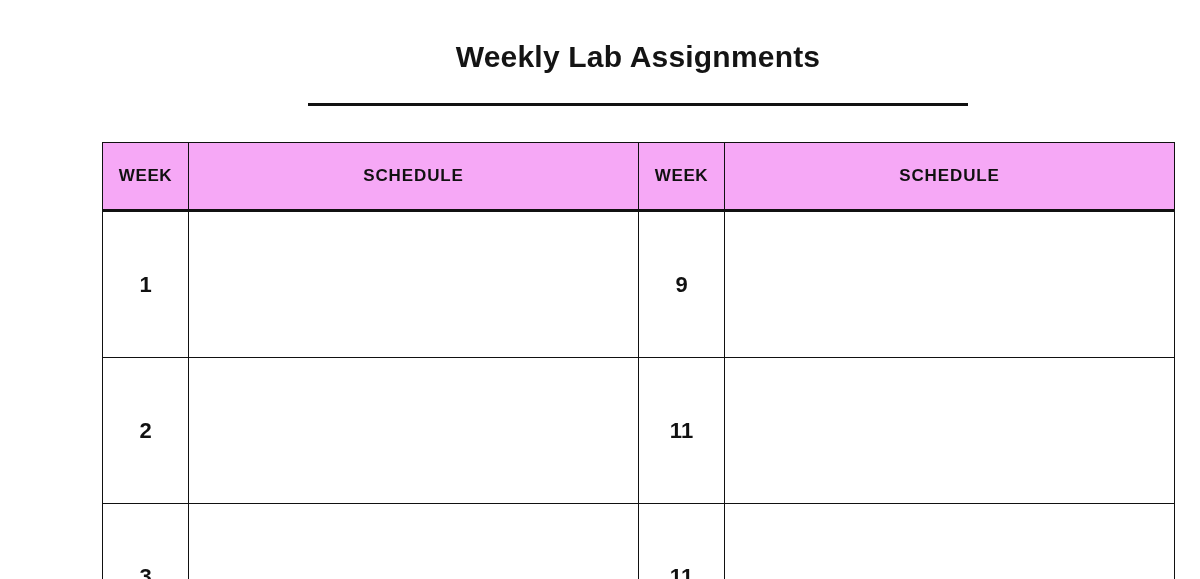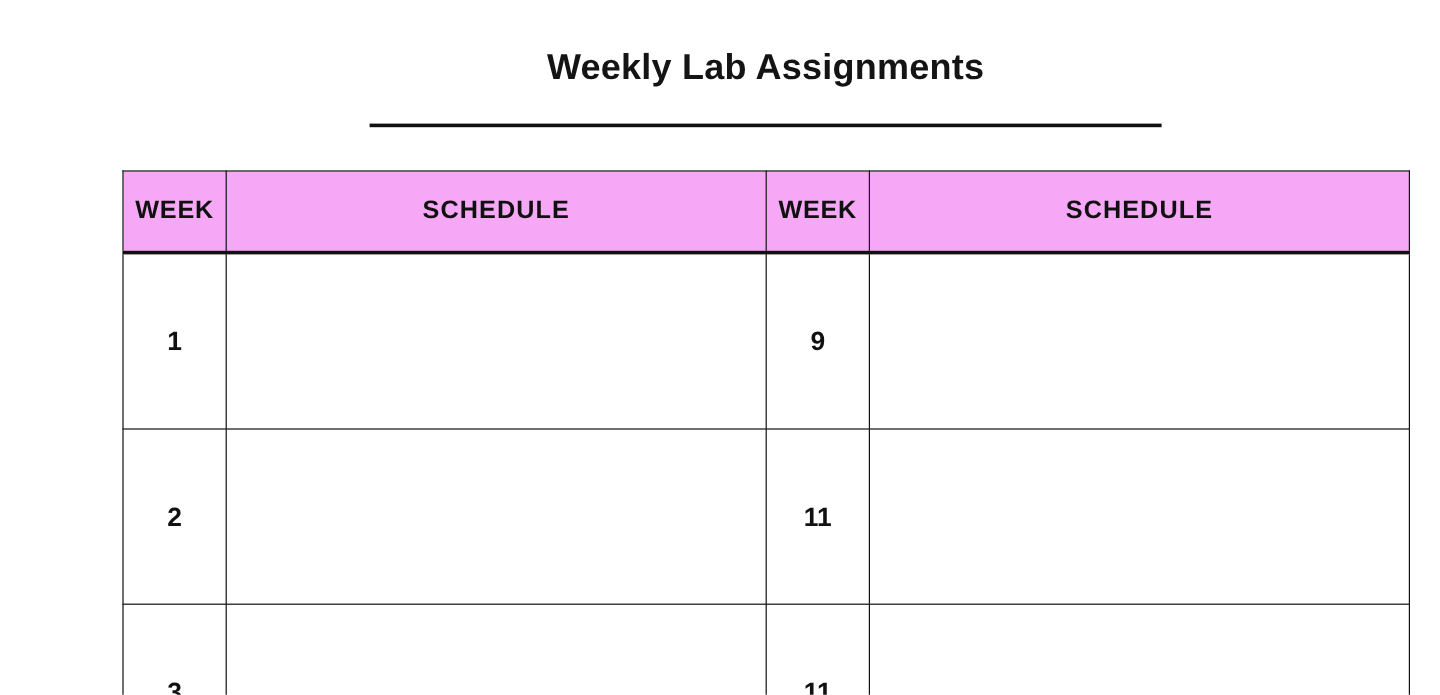--- a/index.html
+++ b/index.html
@@ -51,21 +51,21 @@
     border: 1.5px solid #111111;
   }
   table.schedule th,
   table.schedule td {
     border: 1.5px solid #111111;
     padding: 0;
   }
   thead th {
     background: #f6a8f6;
     height: 66px;
-    font-size: 21px;
+    font-size: 17px;
     font-weight: bold;
     letter-spacing: 0.9px;
     color: #111111;
     text-align: center;
     vertical-align: middle;
   }
   thead tr {
     border-bottom: 3px solid #111111;
   }
   thead th.week-head {

